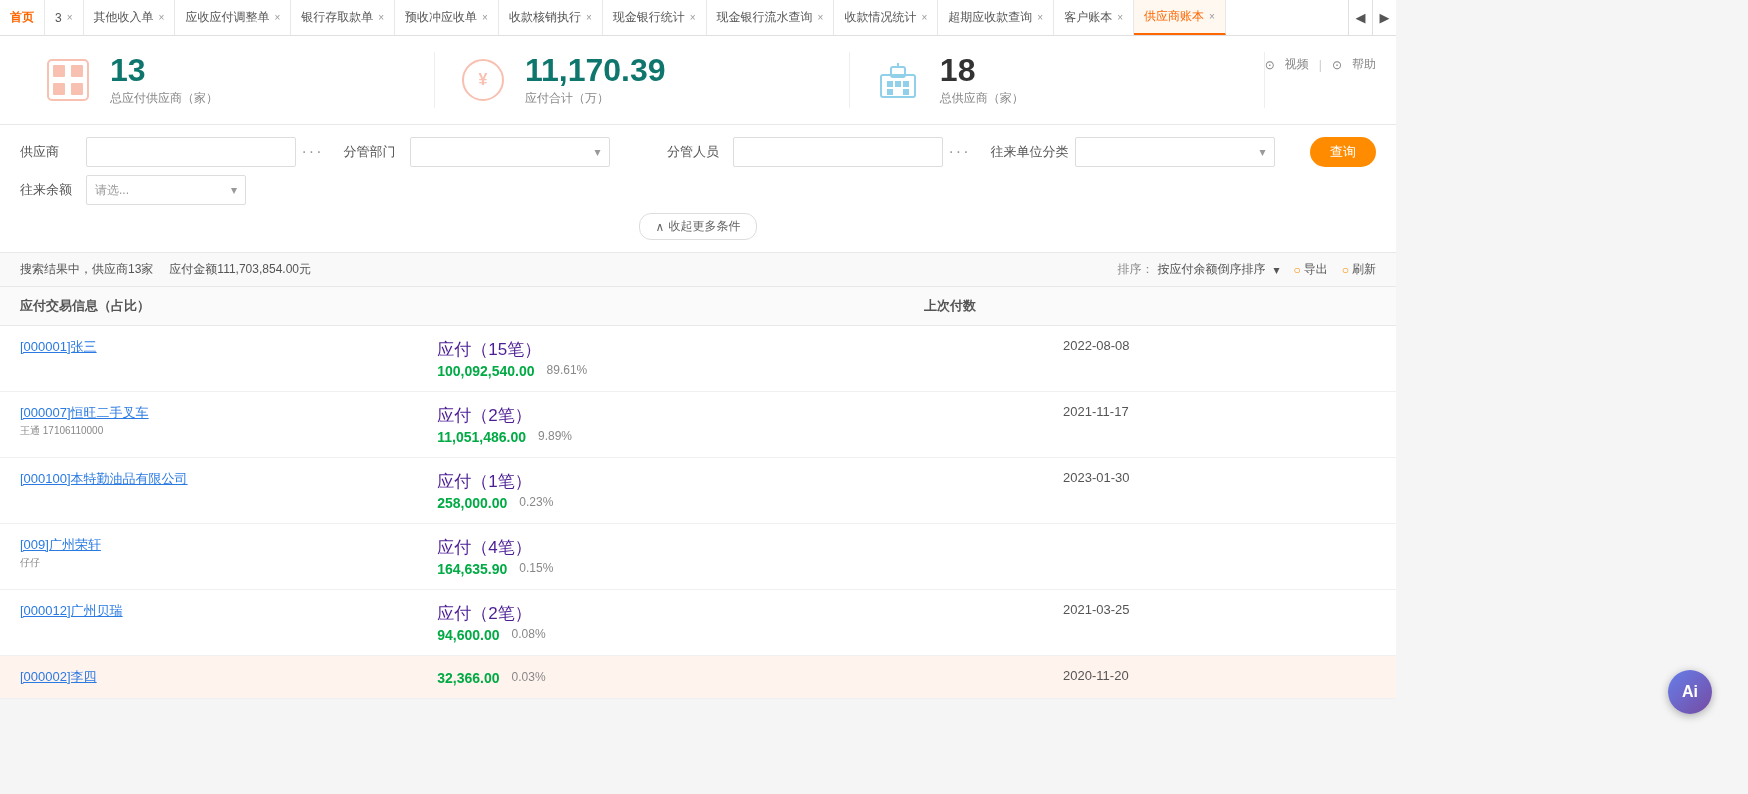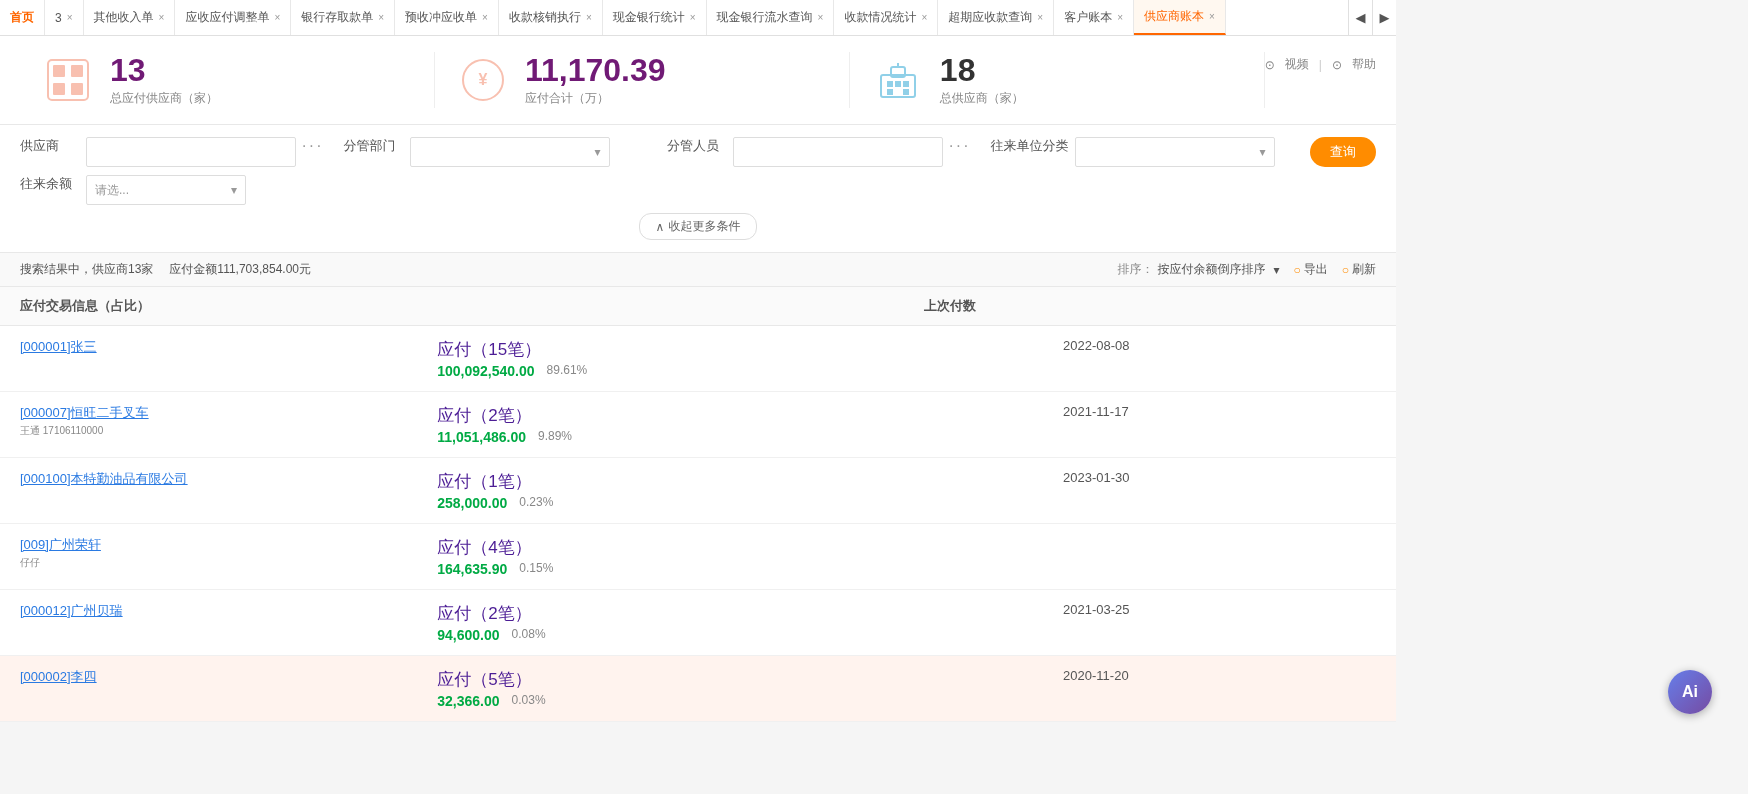--- a/index.html
+++ b/index.html
@@ -71,21 +71,21 @@
     .summary-card:last-child { border-right: none; }
     .summary-icon {
       width: 56px;
       height: 56px;
       display: flex;
       align-items: center;
       justify-content: center;
     }
     .summary-icon svg { width: 50px; height: 50px; }
     .summary-info { display: flex; flex-direction: column; }
-    .summary-number { font-size: 32px; font-weight: bold; color: #701a75; line-height: 1; }
+    .summary-number { font-size: 32px; font-weight: bold; color: #0f766e; line-height: 1; }
     .summary-label { font-size: 12px; color: #888; margin-top: 4px; }
     .top-right-links {
       display: flex;
       align-items: center;
       gap: 10px;
       font-size: 12px;
       color: #888;
       margin-left: auto;
       align-self: flex-start;
       padding-top: 4px;
@@ -101,20 +101,21 @@
     }
     .filter-row {
       display: flex;
       align-items: center;
       gap: 0;
       margin-bottom: 8px;
     }
     .filter-row:last-child { margin-bottom: 0; }
     .filter-item {
       display: flex;
+      align-items: center;
       flex: 1;
       gap: 6px;
     }
     .filter-label {
       color: #555;
       font-size: 13px;
       white-space: nowrap;
       min-width: 60px;
     }
     .filter-input {
@@ -580,21 +581,20 @@
         <span class="lastpay-date">2021-03-25</span>
       </div>
     </div>
 
     <div class="table-row highlighted">
       <div class="col-supplier">
         <a class="supplier-link">[000002]李四</a>
       </div>
       <div class="col-transaction">
         <div class="transaction-info">
-          <span class="transaction-label">应付（5笔）</span>
           <div class="transaction-row">
             <span class="transaction-amount">32,366.00</span>
             <span class="transaction-pct">0.03%</span>
           </div>
         </div>
       </div>
       <div class="col-lastpay">
         <span class="lastpay-date">2020-11-20</span>
       </div>
     </div>

